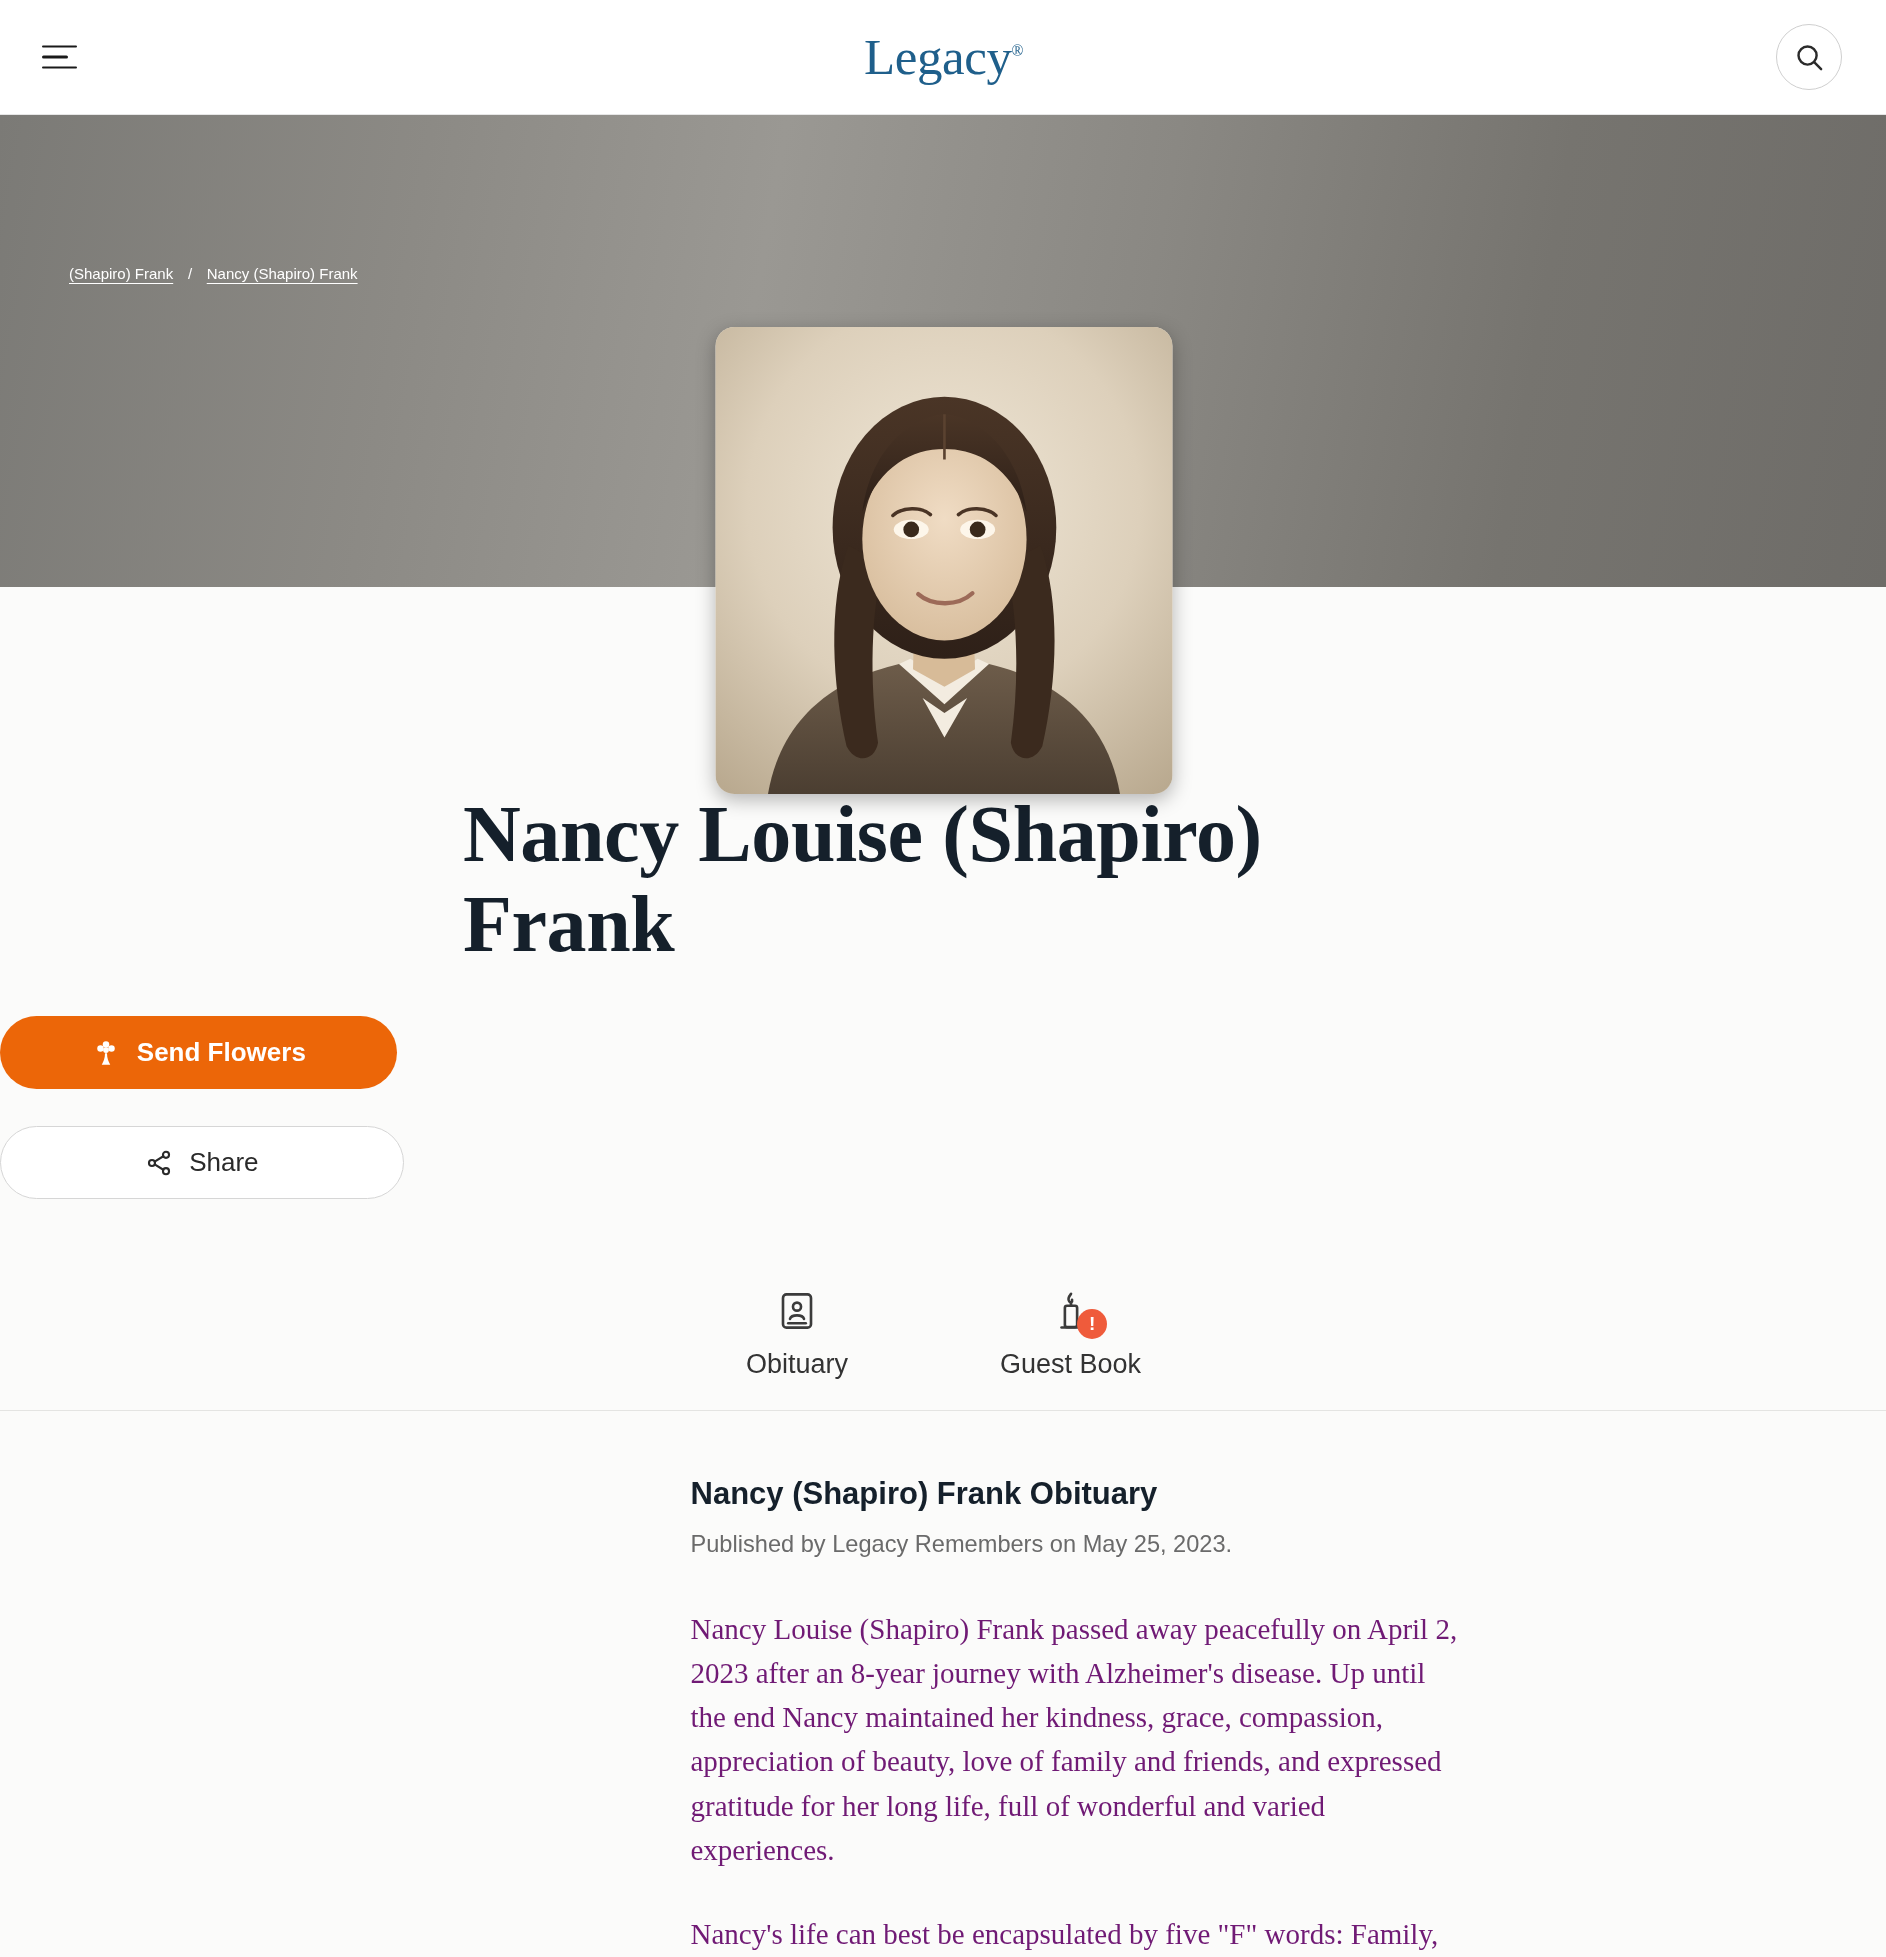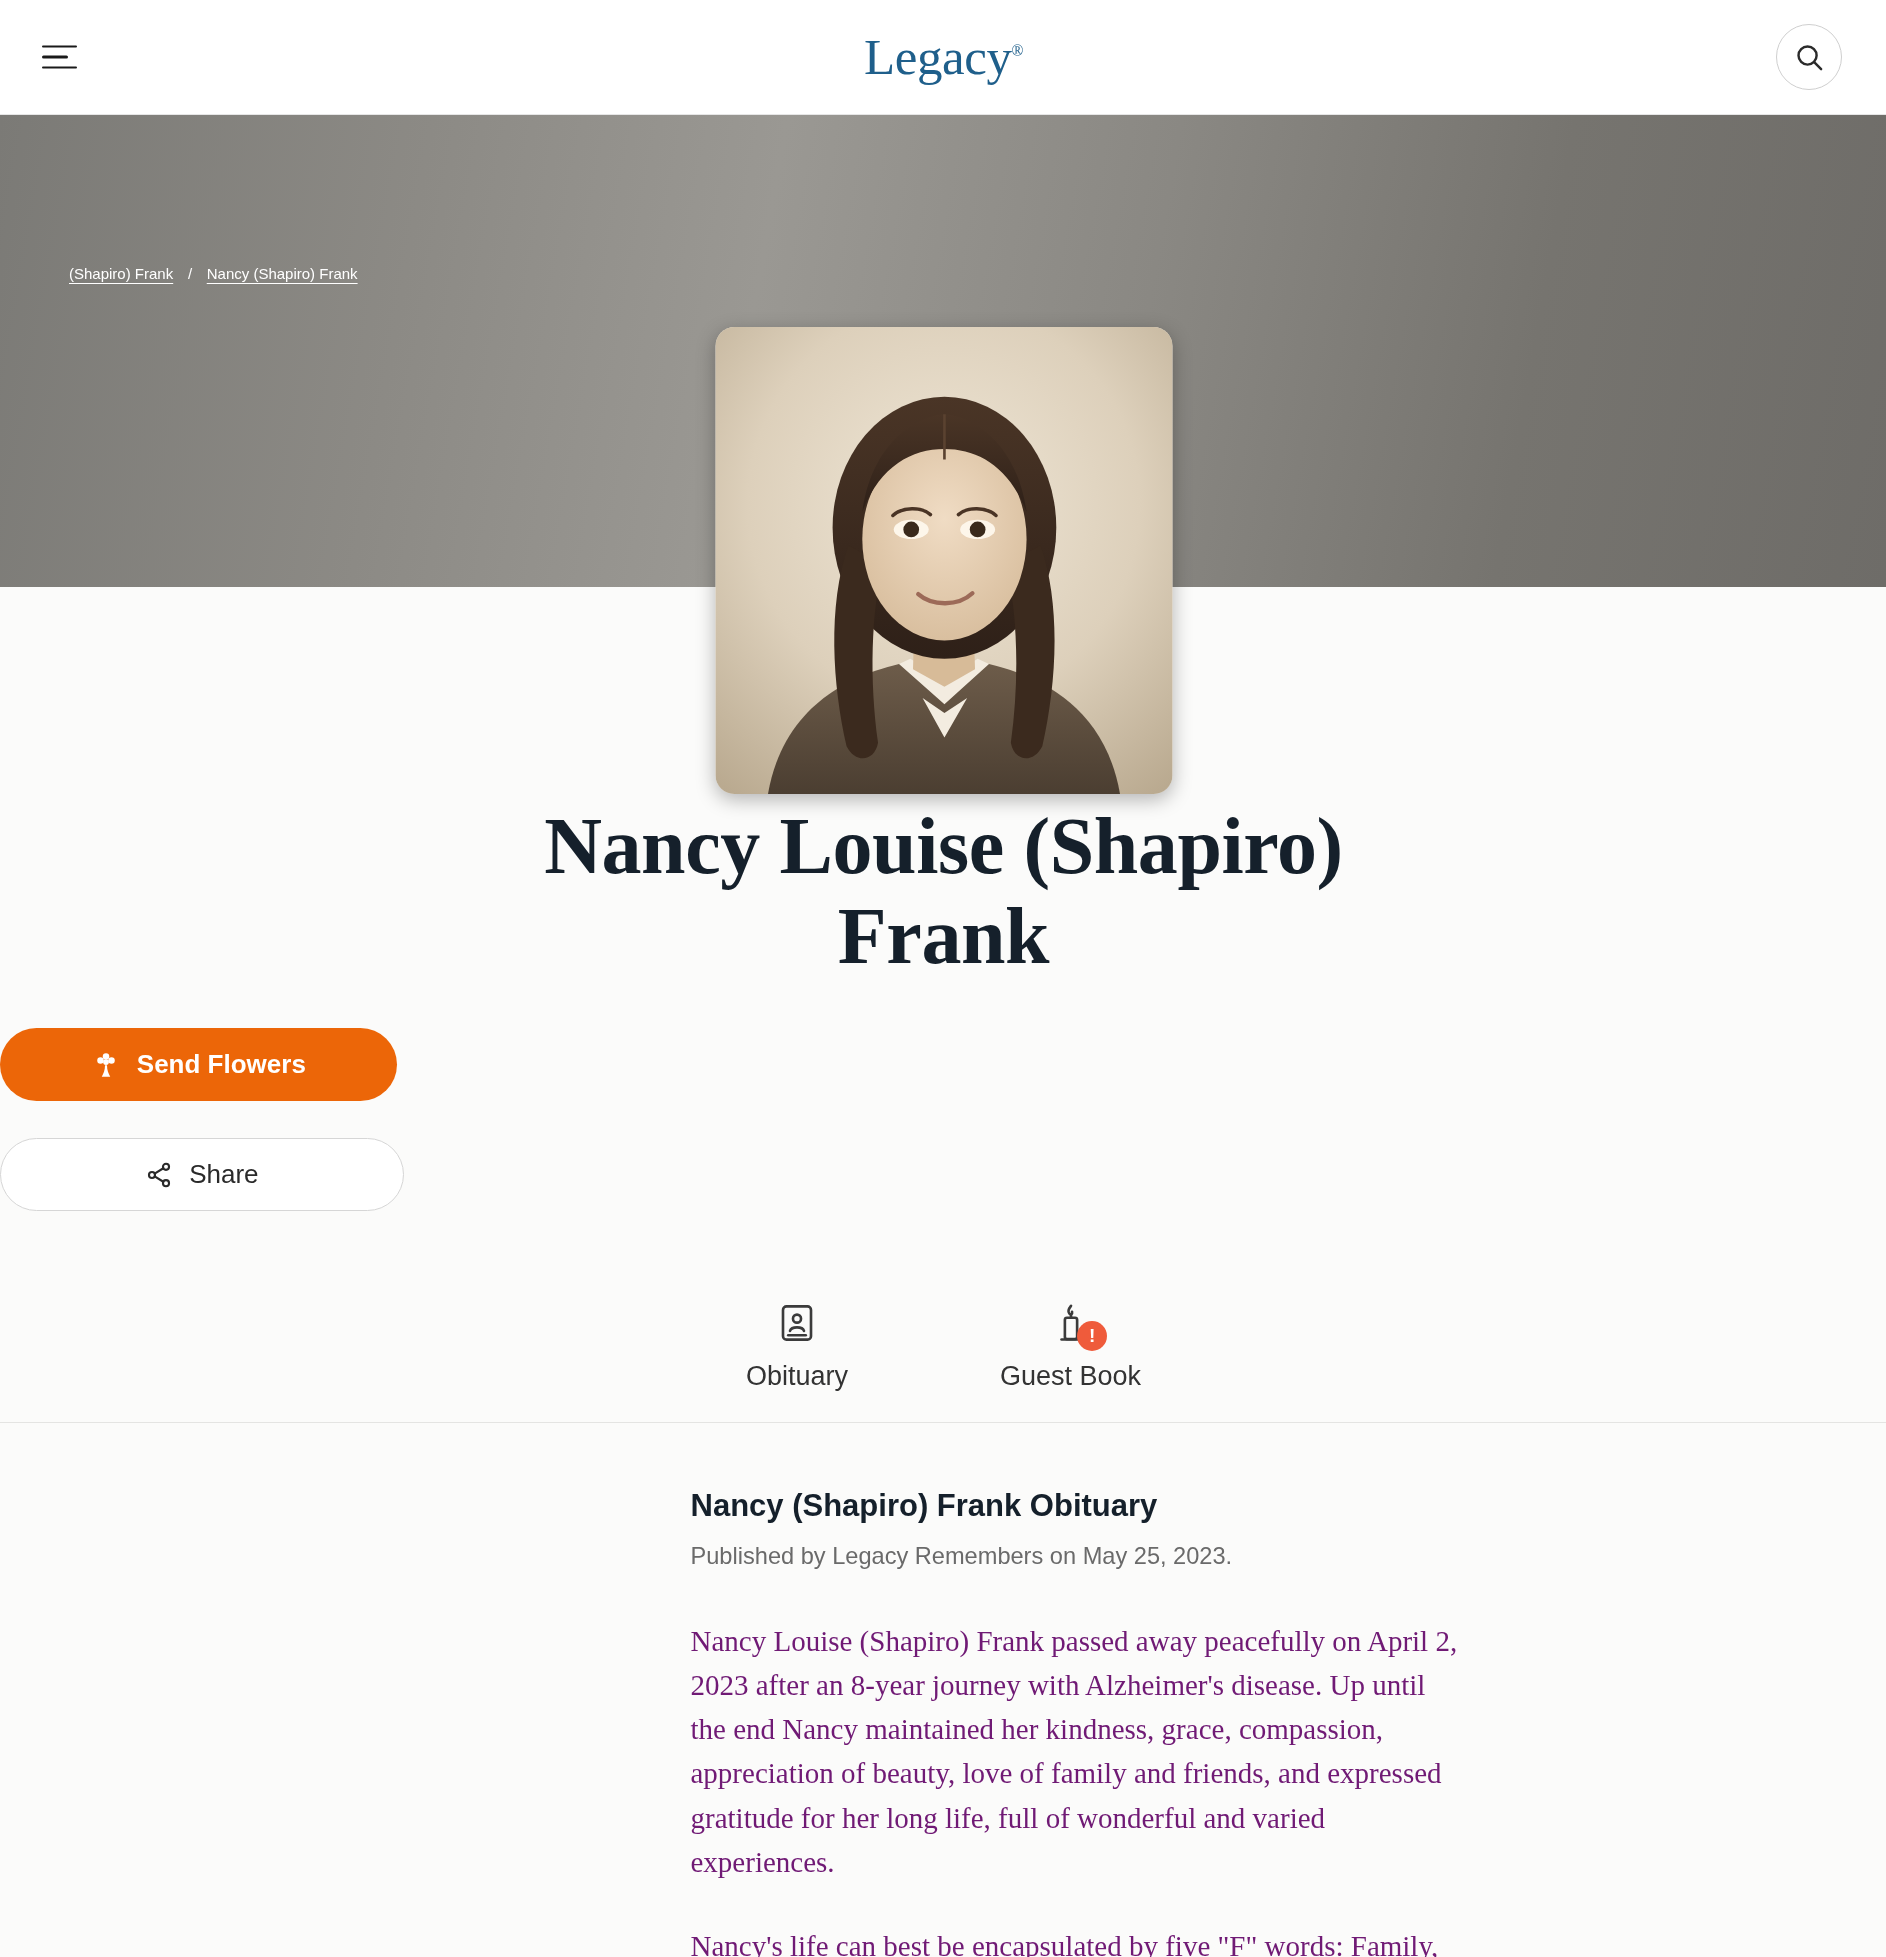--- a/index.html
+++ b/index.html
@@ -124,23 +124,22 @@
     background: #fbfbfa;
     padding-top: 203px;
     padding-bottom: 0;
   }
   .name {
     font-family: "Liberation Serif", serif;
     font-size: 80px;
     line-height: 1.12;
     font-weight: 700;
     color: #15202b;
-    text-align: center;
     max-width: 961px;
-    margin: 12px auto;
+    margin: 0 auto;
     letter-spacing: -0.4px;
   }
 
   .actions {
     margin-top: 47px;
     display: flex;
     justify-content: flex-end;
     gap: 37px;
     flex-direction: column;
   }

